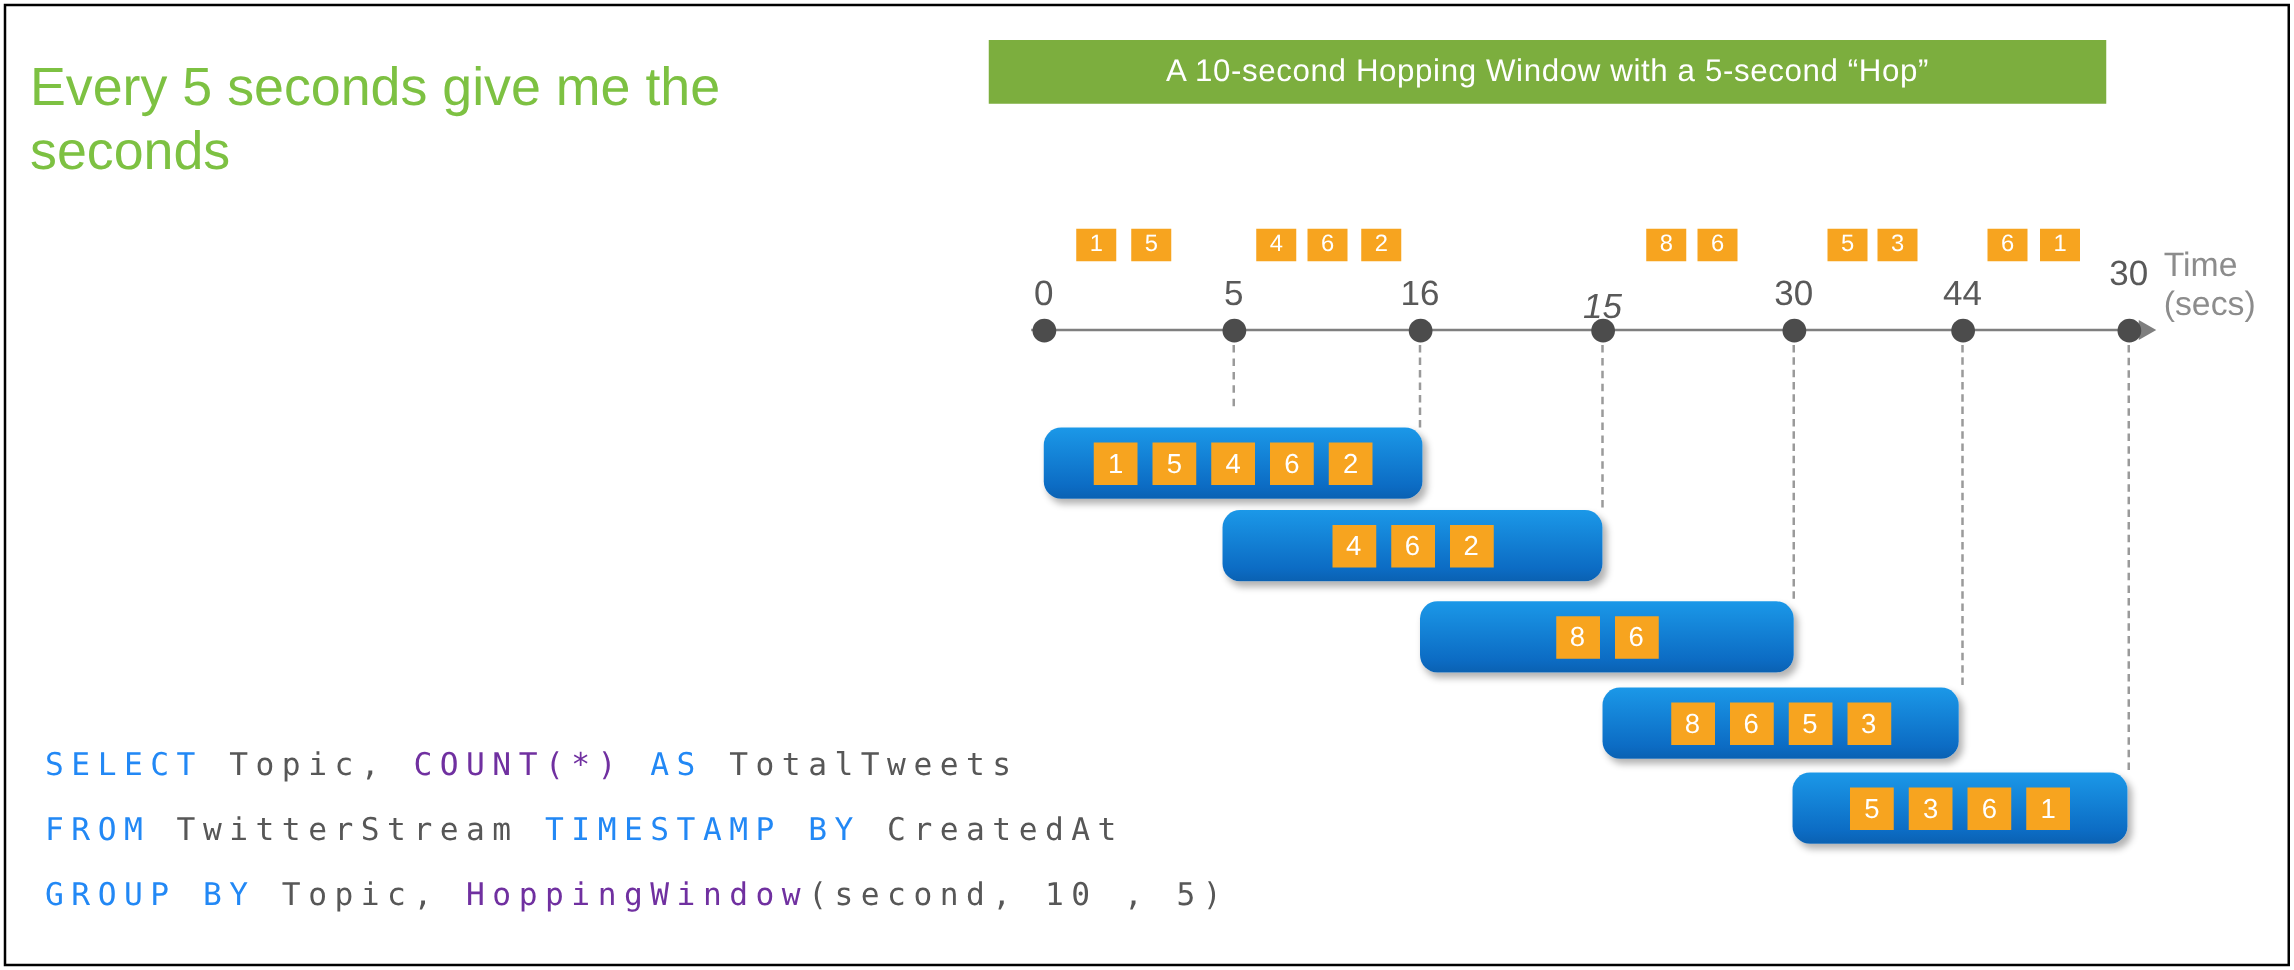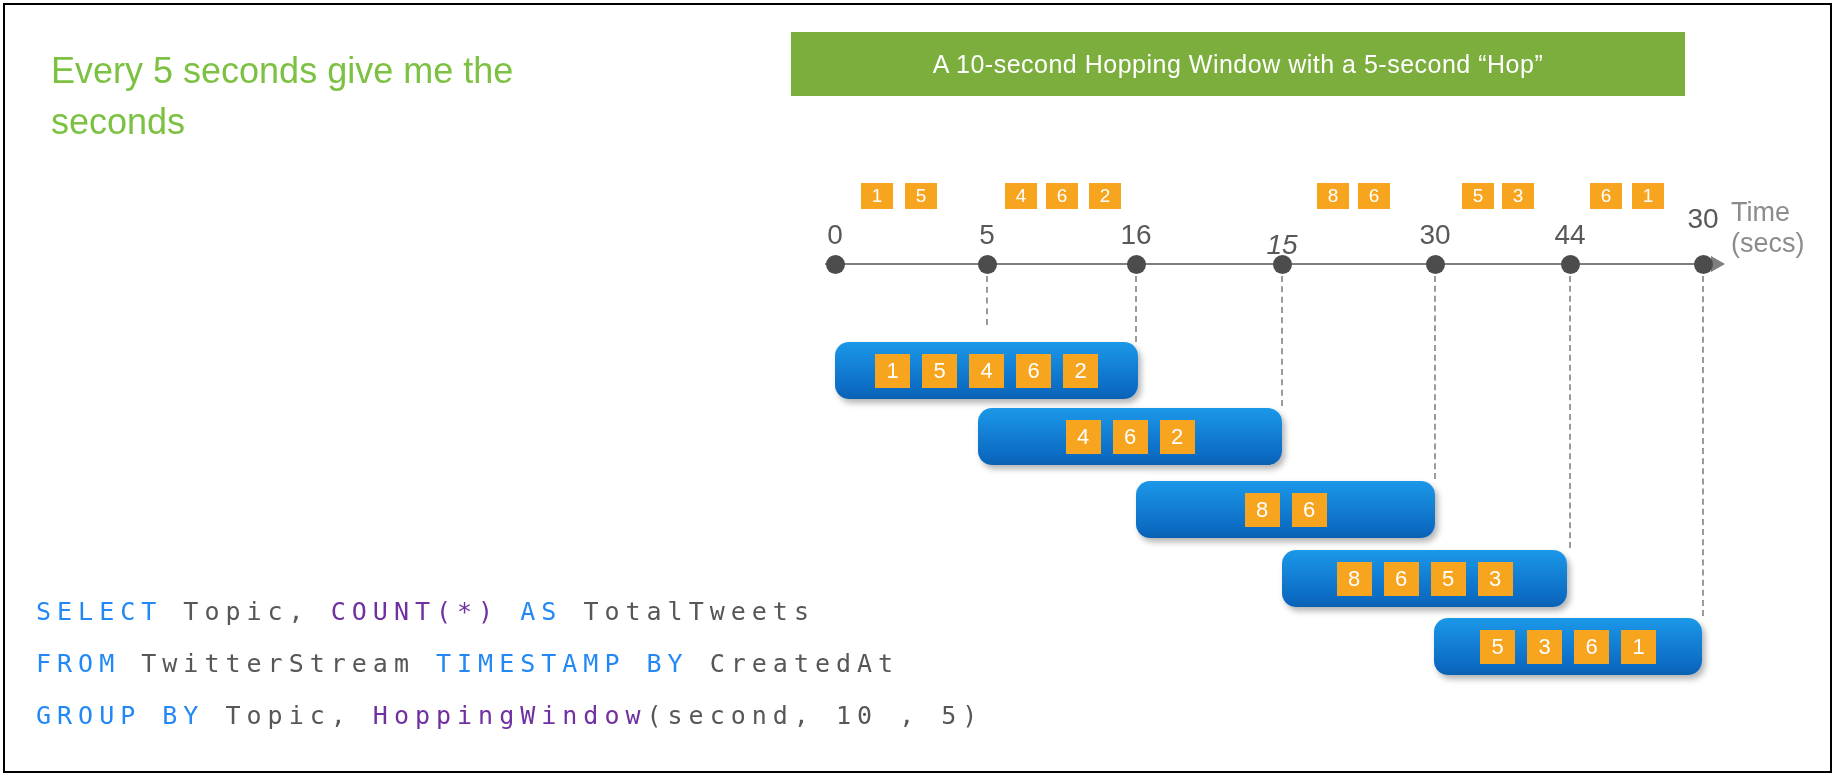--- a/index.html
+++ b/index.html
@@ -6,27 +6,27 @@
   .slide{
     position:relative;
     width:1825px;height:766px;
     margin:3px;
     border:2px solid #000000;
     background:#ffffff;
     overflow:hidden;
     font-family:"Liberation Sans", sans-serif;
   }
   .heading{
-    position:absolute;left:46px;top:40px;
-    font-size:36px;line-height:51px;
+    position:absolute;left:19px;top:40px;
+    font-size:43px;line-height:51px;
     color:var(--green_heading);
     font-weight:400;
   }
   .banner{
-    position:absolute;left:786px;top:27px;width:894px;height:64px;
+    position:absolute;left:786px;top:27px;width:894px;height:51px;
     background:var(--green_banner);
     color:#ffffff;
     font-size:25px;font-weight:300;
     display:flex;align-items:center;justify-content:center;
     letter-spacing:0.5px;
   }
   .axis-line{
     position:absolute;height:0;border-top:2px solid var(--axis_gray);
   }
   .axis-arrow{

